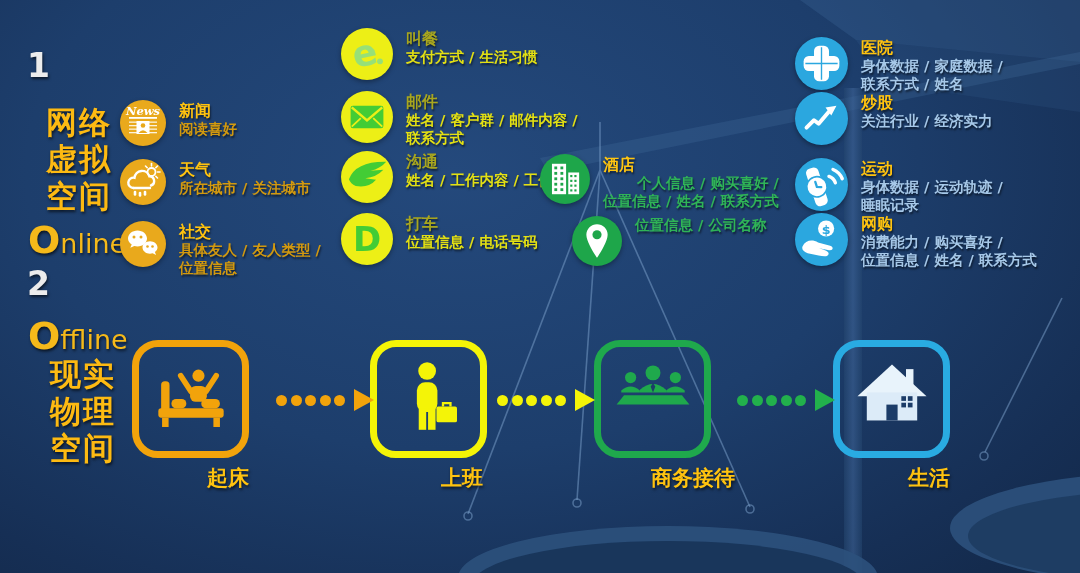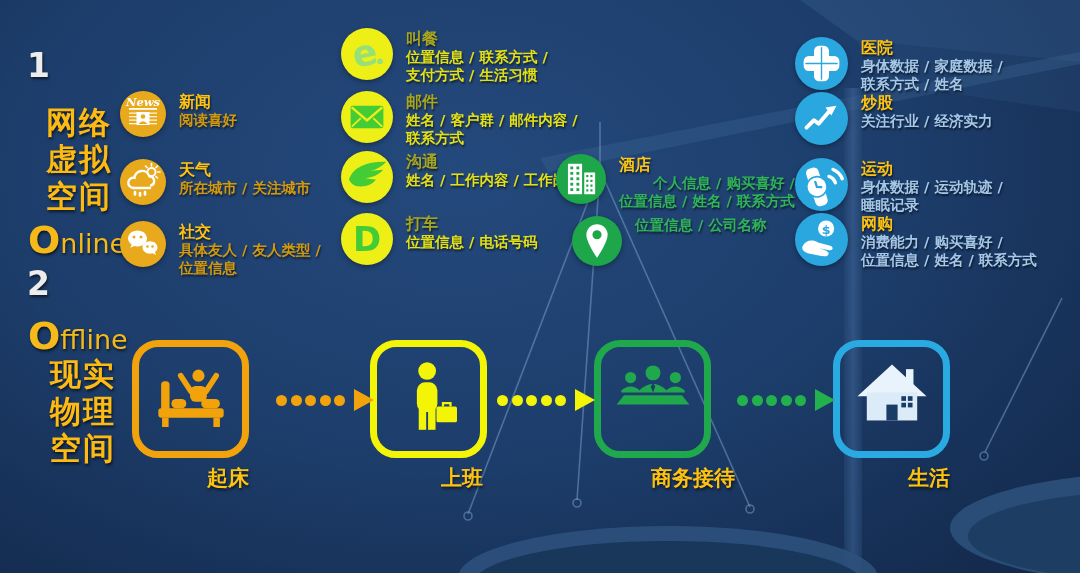--- a/index.html
+++ b/index.html
@@ -99,21 +99,21 @@
   </div>
   <div class="mode-word" style="left:28px;top:218px"><span class="initial">O</span><span class="rest">nline</span></div>
   <div class="num" style="left:27px;top:264px">2</div>
   <div class="mode-word" style="left:28px;top:314px"><span class="initial">O</span><span class="rest">ffline</span></div>
   <div class="space-lines" style="left:44px;top:356px">
     <div class="line-word">现实</div>
     <div class="line-word">物理</div>
     <div class="line-word">空间</div>
   </div>
 
-  <div class="app c1" style="left:120px;top:91px">
+  <div class="app c1" style="left:120px;top:100px">
     <div class="circle">
       <svg width="46" height="46" viewBox="0 0 46 46">
         <text x="23" y="15" font-size="11.5" font-weight="bold" font-style="italic" fill="#fff" text-anchor="middle" font-family="DejaVu Serif,serif">News</text>
         <rect x="9" y="17" width="28" height="1.8" fill="#fff"></rect>
         <rect x="9" y="21.5" width="28" height="1.3" fill="#fff" opacity=".85"></rect>
         <rect x="9" y="25" width="28" height="1.3" fill="#fff" opacity=".85"></rect>
         <rect x="9" y="28.5" width="28" height="1.3" fill="#fff" opacity=".85"></rect>
         <rect x="9" y="32" width="28" height="1.3" fill="#fff" opacity=".85"></rect>
         <rect x="16.5" y="21" width="13" height="13" fill="#fff"></rect>
         <circle cx="23" cy="25.5" r="2.3" fill="#e9a91c"></circle>
@@ -174,21 +174,20 @@
     <div class="circle">
       <svg width="52" height="52" viewBox="0 0 46 46">
         <g transform="rotate(-12 23 23)">
             <text x="21" y="33" font-size="32" font-weight="bold" fill="#97e077" text-anchor="middle" font-family="DejaVu Sans,sans-serif">e</text>
           </g>
         <circle cx="34.5" cy="29.5" r="2.6" fill="#97e077"></circle>
       </svg>
     </div>
     <div class="app-text">
       <div class="app-title">叫餐</div>
-      <div class="app-detail">位置信息 / 联系方式 /</div>
       <div class="app-detail">支付方式 / 生活习惯</div>
     </div>
   </div>
 
   <div class="app c2" style="left:341px;top:91px">
     <div class="circle">
       <svg width="52" height="52" viewBox="0 0 46 46">
         <rect x="8.5" y="13" width="29" height="20" rx="2" fill="#43cc35"></rect>
         <path d="M9.5 14.5 L23 26 L36.5 14.5" fill="none" stroke="#edef16" stroke-width="2.2"></path>
         <path d="M9.5 31.5 L17.5 24 M36.5 31.5 L28.5 24" stroke="#edef16" stroke-width="1.6"></path>
@@ -218,21 +217,21 @@
       <svg width="52" height="52" viewBox="0 0 46 46">
         <text x="23" y="33.5" font-size="30" font-weight="bold" fill="#43cc35" text-anchor="middle" font-family="DejaVu Sans,sans-serif">D</text>
       </svg>
     </div>
     <div class="app-text">
       <div class="app-title">打车</div>
       <div class="app-detail">位置信息 / 电话号码</div>
     </div>
   </div>
 
-  <div class="app c3" style="left:556px;top:154px">
+  <div class="app c3" style="left:540px;top:154px">
     <div class="circle">
       <svg width="50" height="50" viewBox="0 0 46 46">
         <rect x="11" y="9" width="13" height="28" fill="#fff"></rect>
         <g fill="#1ea64a">
           <rect x="13.2" y="11.5" width="2.6" height="2.6"></rect>
             <rect x="18.8" y="11.5" width="2.6" height="2.6"></rect>
           <rect x="13.2" y="16.5" width="2.6" height="2.6"></rect>
             <rect x="18.8" y="16.5" width="2.6" height="2.6"></rect>
           <rect x="13.2" y="21.5" width="2.6" height="2.6"></rect>
             <rect x="18.8" y="21.5" width="2.6" height="2.6"></rect>

